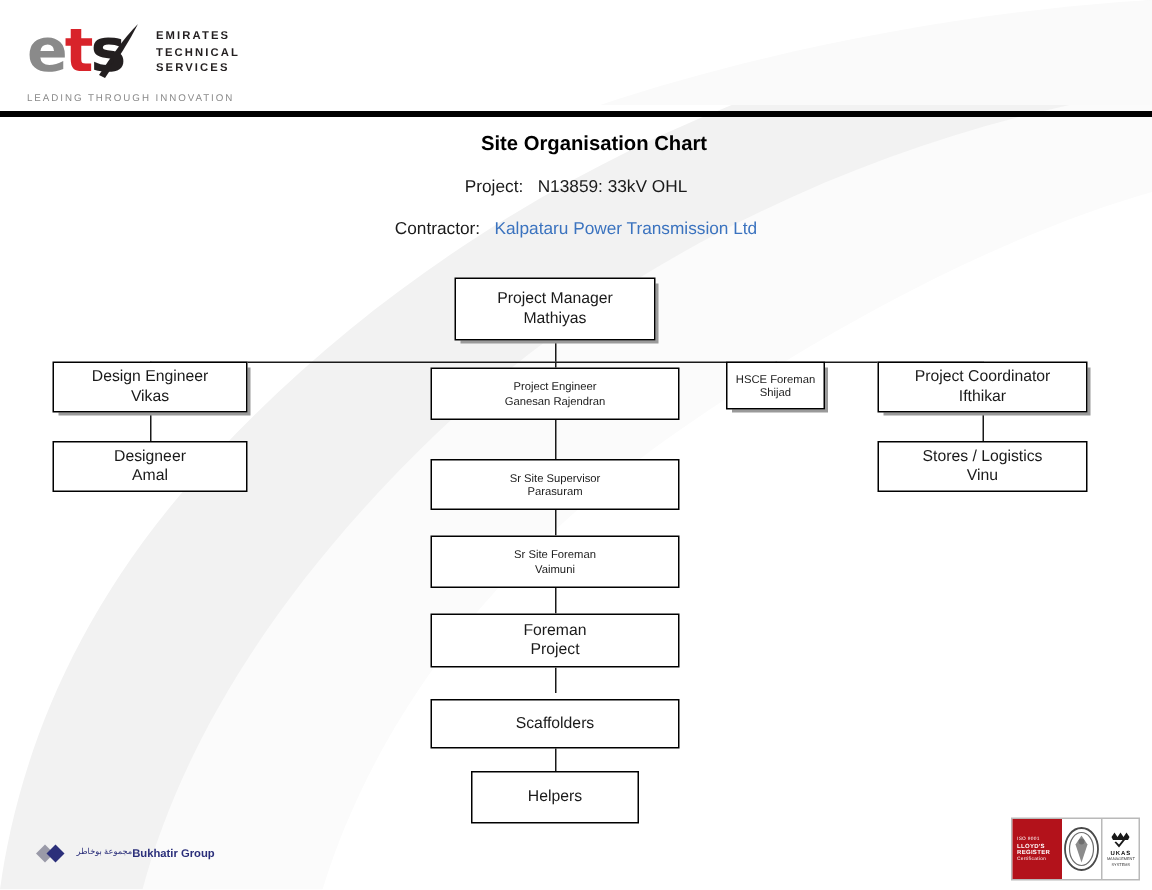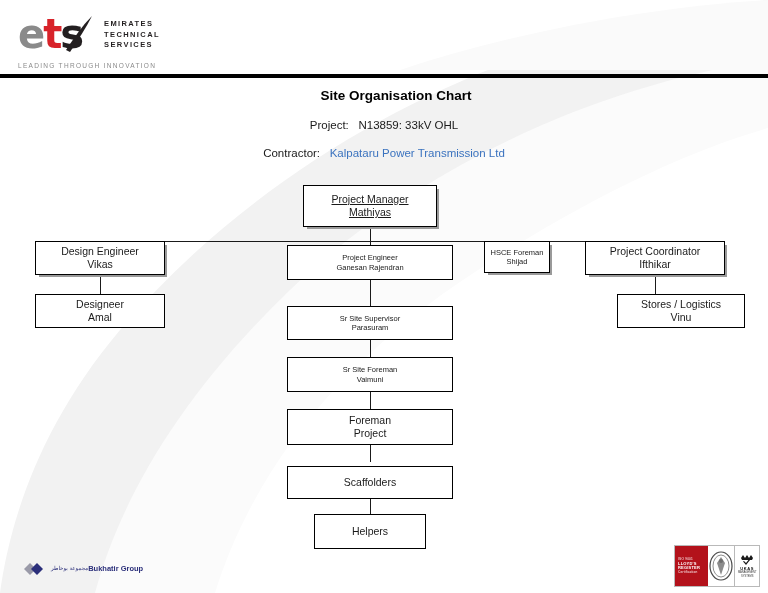--- a/index.html
+++ b/index.html
@@ -167,21 +167,21 @@
   <div class="conn vline" style="left:100px;top:275px;height:19px;"></div>
 
   <div class="conn vline" style="left:655px;top:275px;height:19px;"></div>
 
   <div class="conn vline" style="left:370px;top:280px;height:26px;"></div>
   <div class="conn vline" style="left:370px;top:340px;height:17px;"></div>
   <div class="conn vline" style="left:370px;top:392px;height:17px;"></div>
   <div class="conn vline" style="left:370px;top:445px;height:17px;"></div>
   <div class="conn vline" style="left:370px;top:495px;height:19px;"></div>
 
-  <div class="box shadowed fs-11" style="left:303px;top:185px;width:134px;height:42px;text-decoration:underline;">
+  <div class="box shadowed fs-11" style="left:303px;top:185px;width:134px;height:42px;">
     <span class="l1">Project Manager</span>
     <span class="l2">Mathiyas</span>
   </div>
 
   <div class="box shadowed fs-11" style="left:35px;top:241px;width:130px;height:34px;">
     <span class="l1">Design Engineer</span>
     <span class="l2">Vikas</span>
   </div>
 
   <div class="box fs-9" style="left:287px;top:245px;width:166px;height:35px;">
@@ -197,21 +197,21 @@
   <div class="box shadowed fs-11" style="left:585px;top:241px;width:140px;height:34px;">
     <span class="l1">Project Coordinator</span>
     <span class="l2">Ifthikar</span>
   </div>
 
   <div class="box fs-11" style="left:35px;top:294px;width:130px;height:34px;">
     <span class="l1">Designeer</span>
     <span class="l2">Amal</span>
   </div>
 
-  <div class="box fs-11" style="left:617px;top:294px;width:128px;height:34px;">
+  <div class="box fs-11" style="left:585px;top:294px;width:140px;height:34px;">
     <span class="l1">Stores / Logistics</span>
     <span class="l2">Vinu</span>
   </div>
 
   <div class="box fs-9" style="left:287px;top:306px;width:166px;height:34px;">
     <span class="l1">Sr Site Supervisor</span>
     <span class="l2">Parasuram</span>
   </div>
 
   <div class="box fs-9" style="left:287px;top:357px;width:166px;height:35px;">

